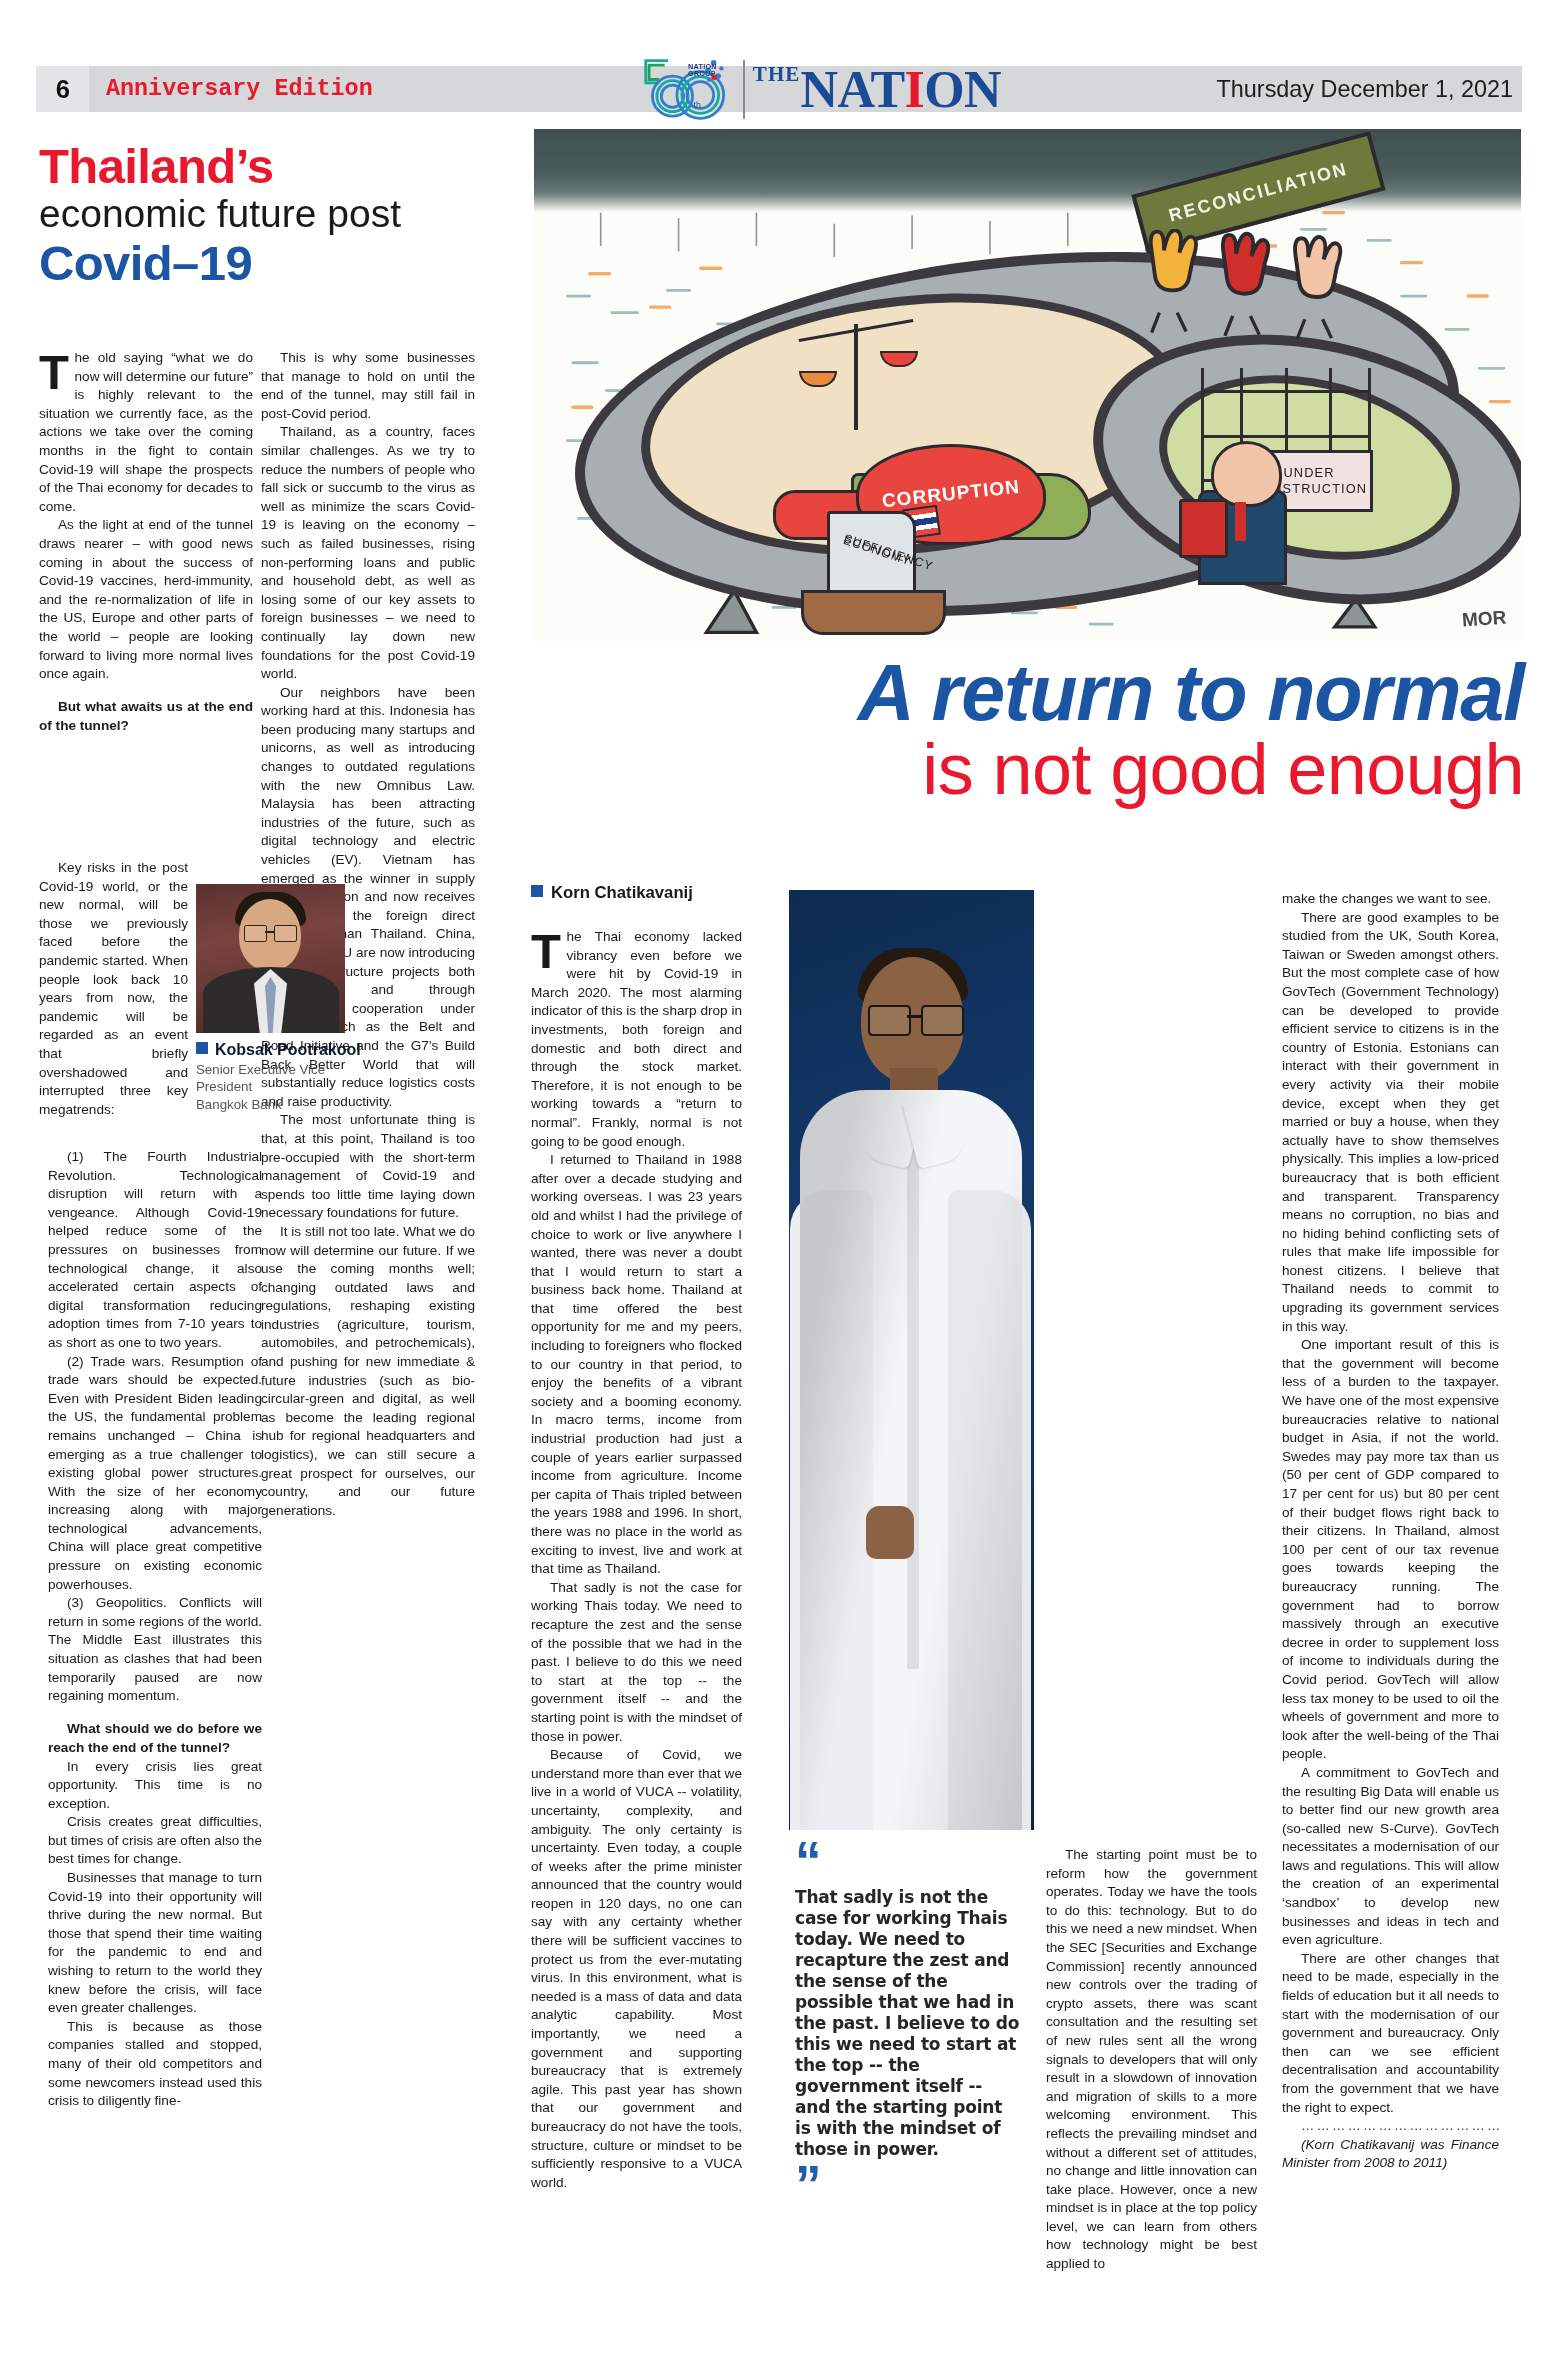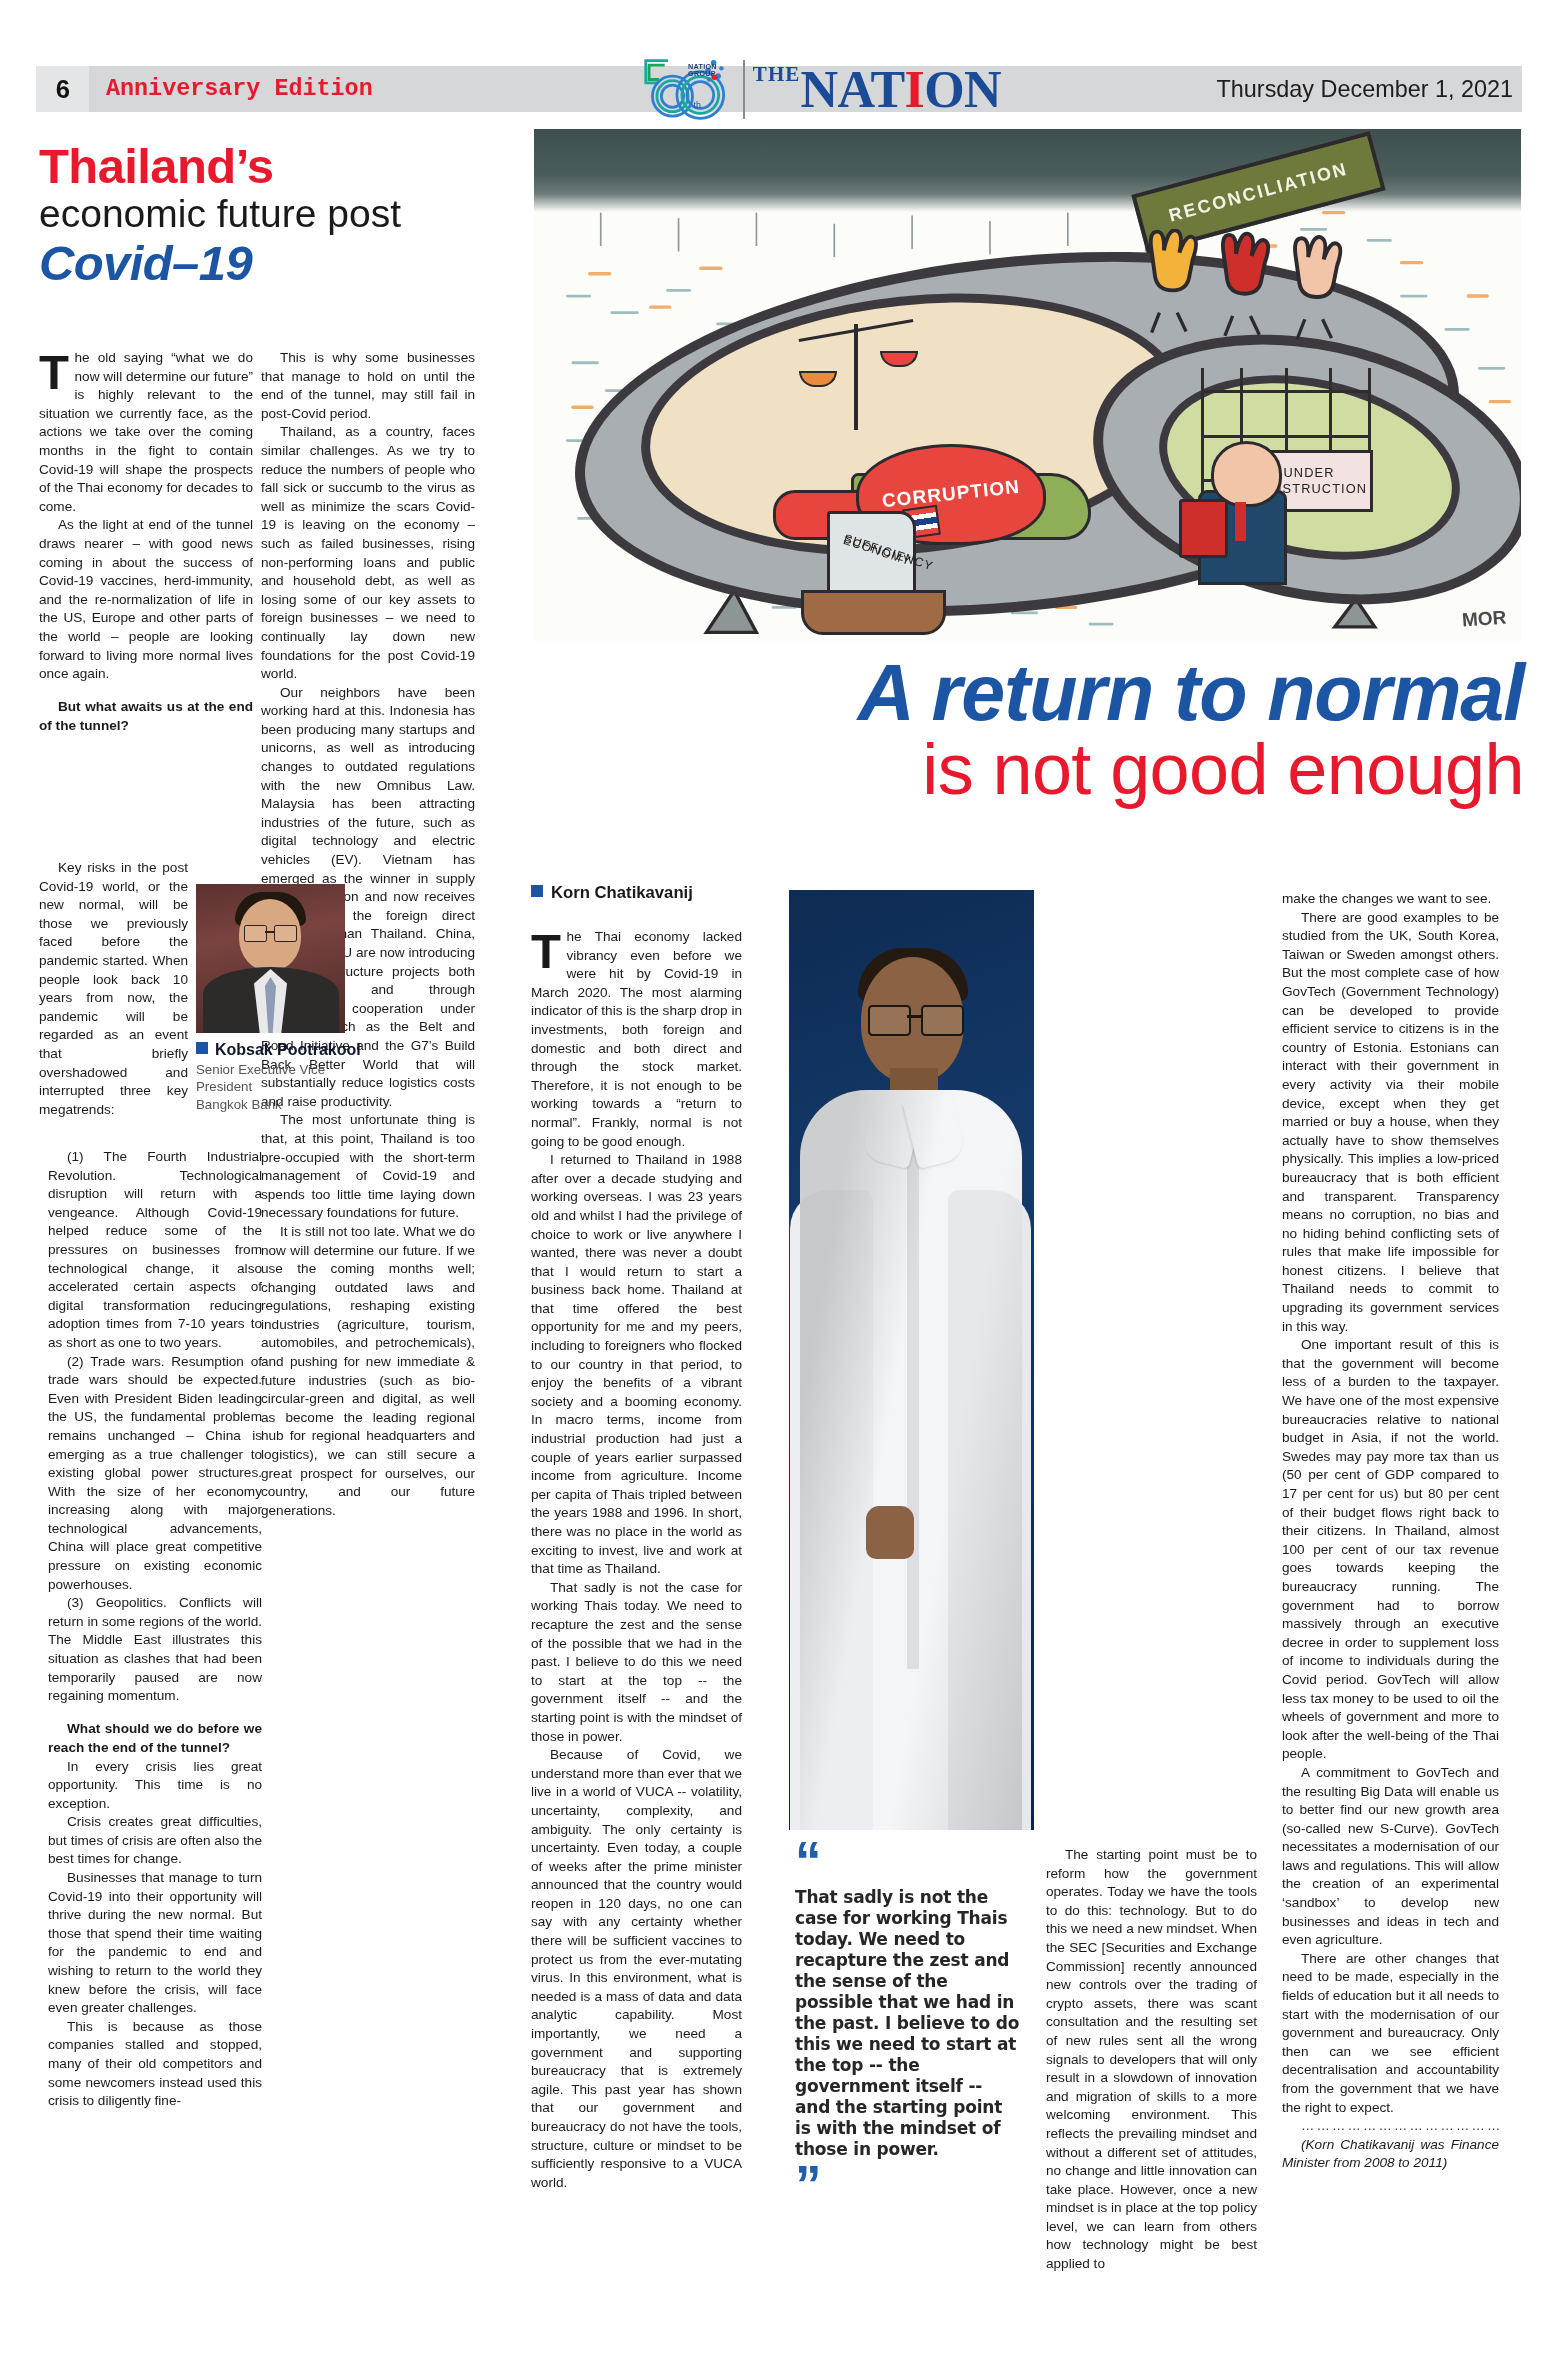--- a/index.html
+++ b/index.html
@@ -63,21 +63,20 @@
     letter-spacing:-0.6px;
   }
   .hl-econ {
     color:#1a1a1a; font-size:39px; line-height:1.18;
     font-family:"Liberation Sans Narrow","Liberation Sans",sans-serif;
   }
   .hl-covid {
     color:#1b55a3; font-weight:bold; font-size:49px; line-height:1.08;
     font-family:"Liberation Sans Narrow","Liberation Sans",sans-serif;
     letter-spacing:-0.6px;
-    font-style:italic;
   }
 
   
   .col { position:absolute; font-size:13.6px; line-height:18.6px; text-align:justify; color:#1a1a1a; }
   .col p { margin:0 0 0 0; text-indent:19px; }
   .col p.noind { text-indent:0; }
   .col p.sub { text-indent:19px; font-weight:bold; margin-top:14.5px; }
   .dropcap-wrap { position:relative; }
   .dropcap {
     float:left; font-size:49px; line-height:41px; font-weight:bold;

